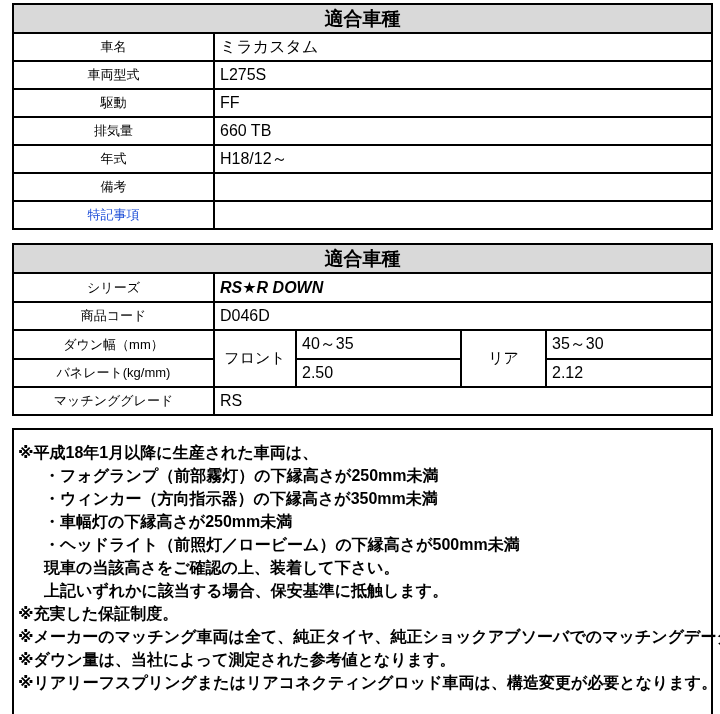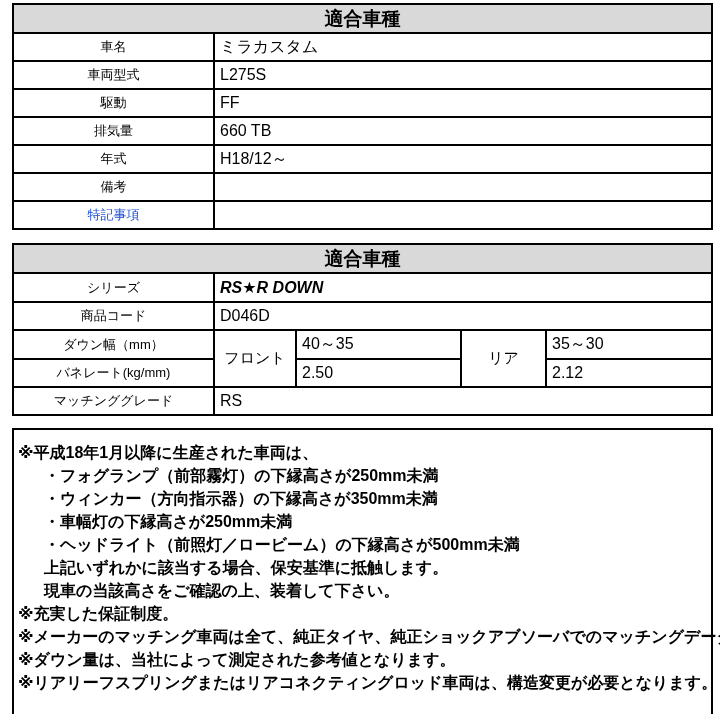--- a/index.html
+++ b/index.html
@@ -180,21 +180,21 @@
     </tr>
   </tbody>
     </table>
 
   <div class="notes-box">
     <div class="note-line">※平成18年1月以降に生産された車両は、</div>
     <div class="note-line ind">・フォグランプ（前部霧灯）の下縁高さが250mm未満</div>
     <div class="note-line ind">・ウィンカー（方向指示器）の下縁高さが350mm未満</div>
     <div class="note-line ind">・車幅灯の下縁高さが250mm未満</div>
     <div class="note-line ind">・ヘッドライト（前照灯／ロービーム）の下縁高さが500mm未満</div>
+    <div class="note-line ind">現車の当該高さをご確認の上、装着して下さい。</div>
     <div class="note-line ind">上記いずれかに該当する場合、保安基準に抵触します。</div>
-    <div class="note-line ind">現車の当該高さをご確認の上、装着して下さい。</div>
     <div class="note-line">※充実した保証制度。</div>
     <div class="note-line">※メーカーのマッチング車両は全て、純正タイヤ、純正ショックアブソーバでのマッチングデータになります。</div>
     <div class="note-line">※ダウン量は、当社によって測定された参考値となります。</div>
     <div class="note-line">※リアリーフスプリングまたはリアコネクティングロッド車両は、構造変更が必要となります。</div>
   </div>
 
 </div>
 
 </body></html>

